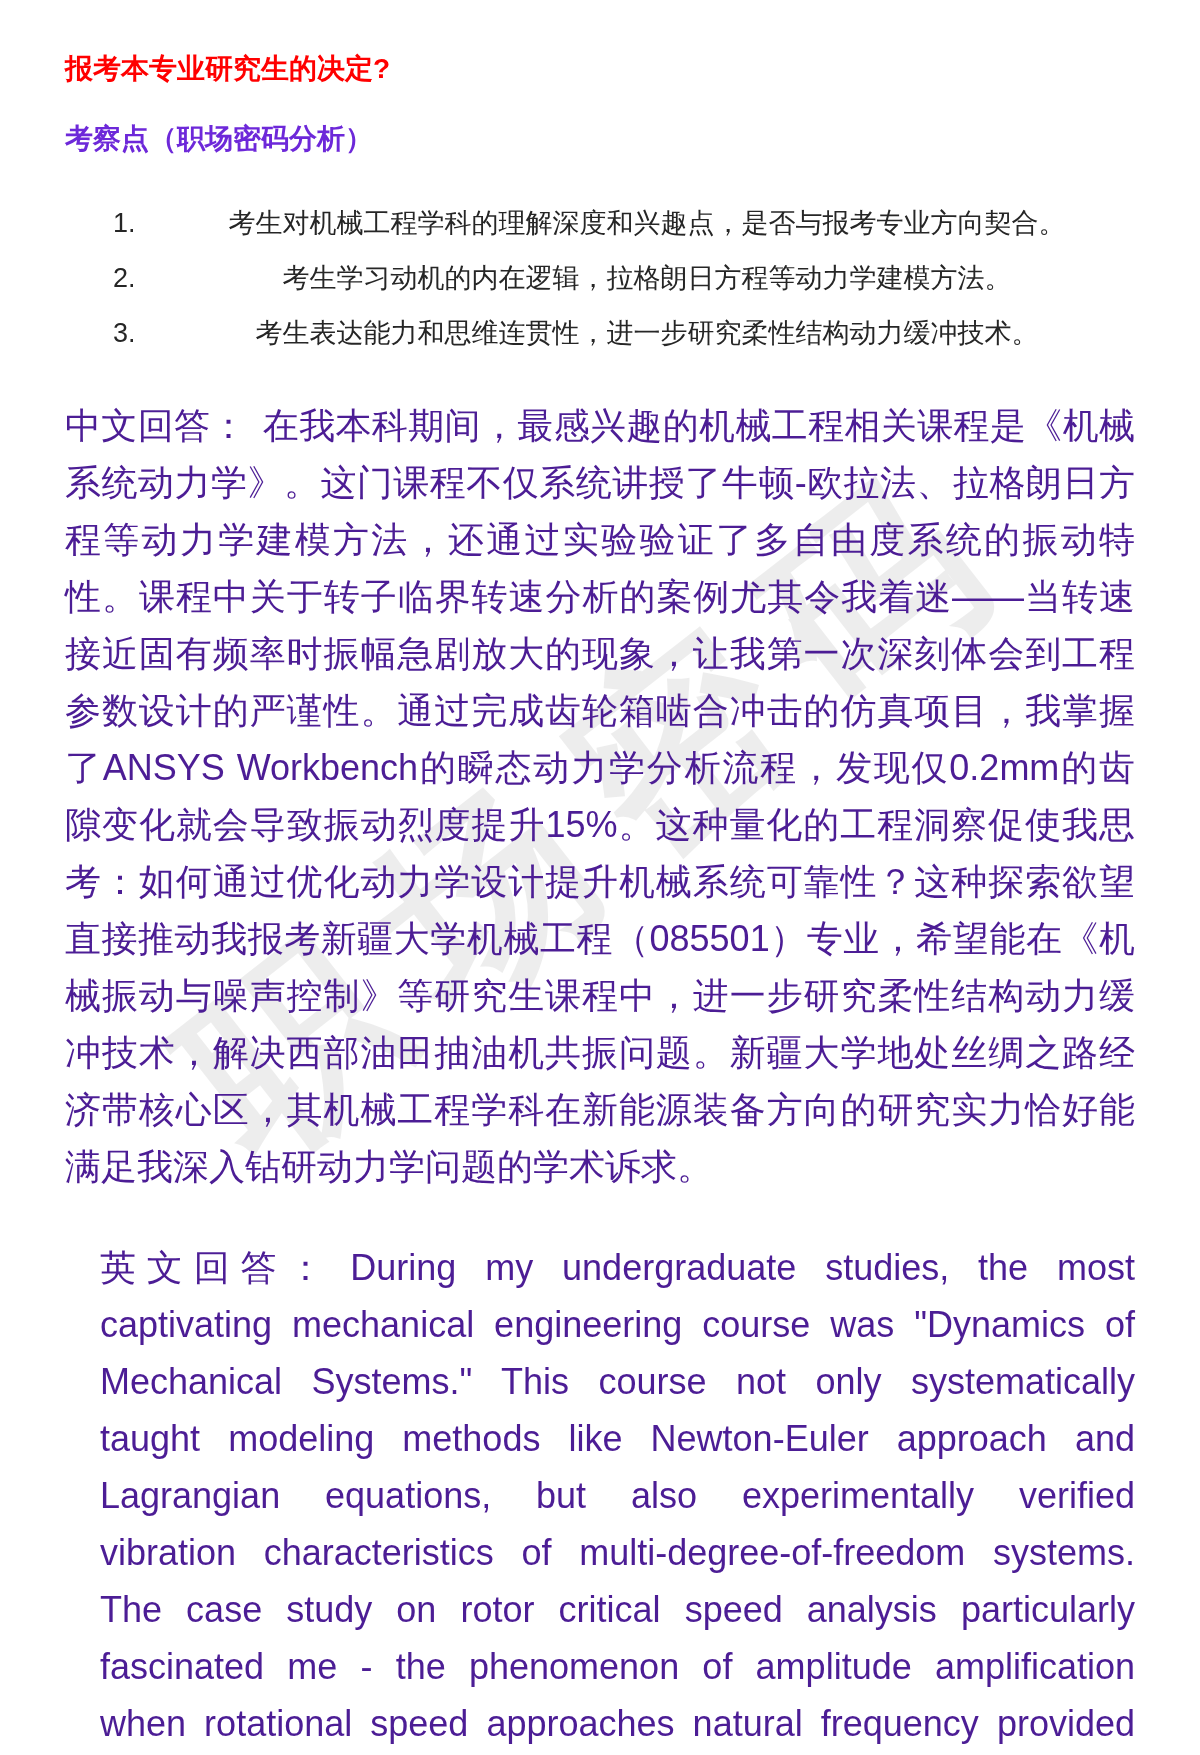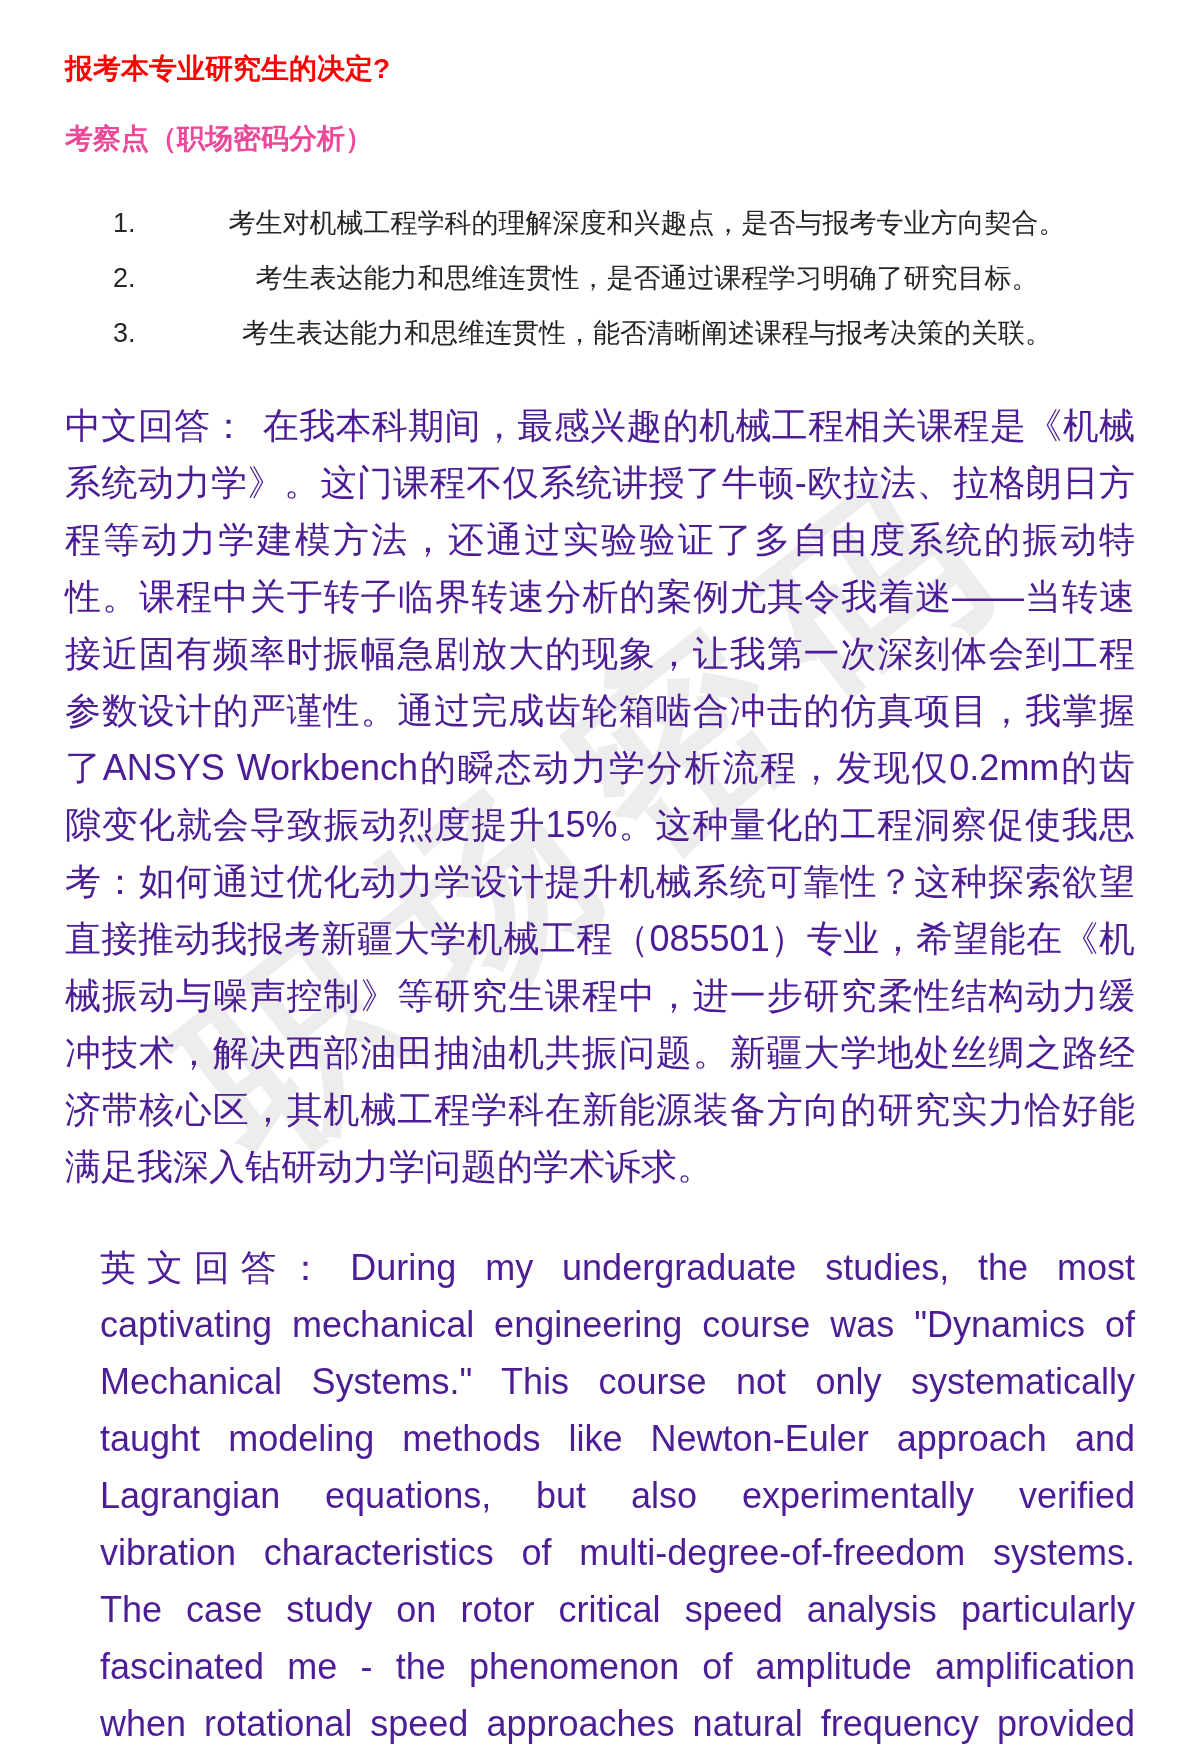--- a/index.html
+++ b/index.html
@@ -36,21 +36,21 @@
     font-size: 28px;
     line-height: 38px;
     font-weight: bold;
     color: #ff0000;
   }
   h2.s-heading {
     margin: 0 0 38px 0;
     font-size: 28px;
     line-height: 38px;
     font-weight: bold;
-    color: #ec4899;
+    color: #6d28d9;
   }
   .points {
     margin: 0 0 36px 0;
     padding-left: 48px;
     font-size: 27px;
     color: #262626;
   }
   .point {
     display: flex;
     line-height: 55px;
@@ -102,25 +102,25 @@
 
     <h2 class="s-heading">考察点（职场密码分析）</h2>
 
     <div class="points">
       <div class="point">
         <span class="num">1.</span>
         <span class="txt">考生对机械工程学科的理解深度和兴趣点，是否与报考专业方向契合。</span>
       </div>
       <div class="point">
         <span class="num">2.</span>
-        <span class="txt">考生表达能力和思维连贯性，是否通过课程学习明确了研究目标。</span>
+        <span class="txt">考生学习动机的内在逻辑，拉格朗日方程等动力学建模方法。</span>
       </div>
       <div class="point">
         <span class="num">3.</span>
-        <span class="txt">考生表达能力和思维连贯性，能否清晰阐述课程与报考决策的关联。</span>
+        <span class="txt">考生表达能力和思维连贯性，进一步研究柔性结构动力缓冲技术。</span>
       </div>
     </div>
 
     <p class="para zh">
       <span class="answer-label">中文回答：</span><span>在我本科期间，最感兴趣的机械工程相关课程是《机械系统动力学》。这门课程不仅系统讲授了牛顿-欧拉法、拉格朗日方程等动力学建模方法，还通过实验验证了多自由度系统的振动特性。课程中关于转子临界转速分析的案例尤其令我着迷——当转速接近固有频率时振幅急剧放大的现象，让我第一次深刻体会到工程参数设计的严谨性。通过完成齿轮箱啮合冲击的仿真项目，我掌握了ANSYS Workbench的瞬态动力学分析流程，发现仅0.2mm的齿隙变化就会导致振动烈度提升15%。这种量化的工程洞察促使我思考：如何通过优化动力学设计提升机械系统可靠性？这种探索欲望直接推动我报考新疆大学机械工程（085501）专业，希望能在《机械振动与噪声控制》等研究生课程中，进一步研究柔性结构动力缓冲技术，解决西部油田抽油机共振问题。新疆大学地处丝绸之路经济带核心区，其机械工程学科在新能源装备方向的研究实力恰好能满足我深入钻研动力学问题的学术诉求。</span>
     </p>
 
     <p class="para en">
       <span class="answer-label">英文回答：</span><span>During my undergraduate studies, the most captivating mechanical engineering course was "Dynamics of Mechanical Systems." This course not only systematically taught modeling methods like Newton-Euler approach and Lagrangian equations, but also experimentally verified vibration characteristics of multi-degree-of-freedom systems. The case study on rotor critical speed analysis particularly fascinated me - the phenomenon of amplitude amplification when rotational speed approaches natural frequency provided my first profound understanding of engineering parameter design rigor. Through completing a gear mesh impact</span>
     </p>

